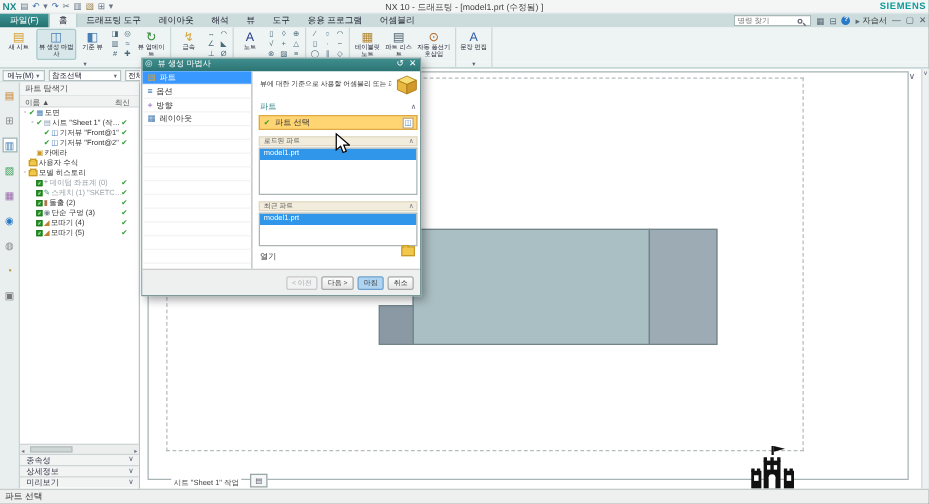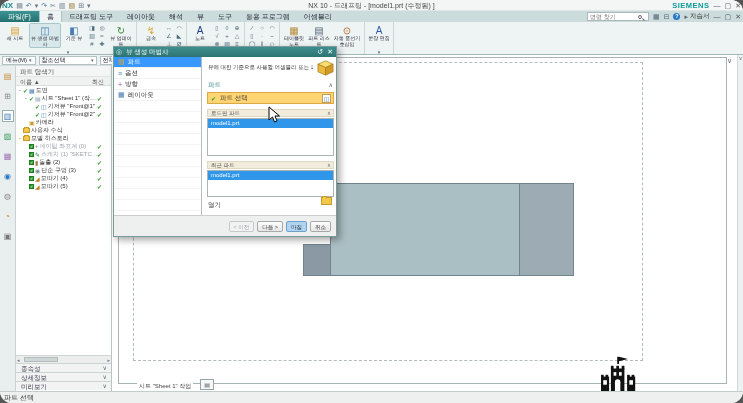--- a/index.html
+++ b/index.html
@@ -1,27 +1,27 @@
 <!DOCTYPE html>
 <html><head>
 <meta charset="utf-8">
 <style>
   html,body{margin:0;padding:0;background:#555;}
   *{box-sizing:border-box;font-family:"Liberation Sans",sans-serif;}
   #screen{position:relative;width:743px;height:403px;background:#fff;overflow:hidden;margin:0 auto;
-          font-size:7px;color:#333;border-radius:12px;}
+          font-size:7px;color:#333;}
 
   
   #titlebar{position:absolute;left:0;top:0;width:743px;height:11px;background:#f4f6f6;border-bottom:1px solid #dfe6e6;}
   #qat{position:absolute;left:2px;top:0;height:11px;display:flex;align-items:center;gap:3px;}
   #nxlogo{color:#1d8c8c;font-weight:bold;font-size:8px;letter-spacing:0;}
   .qicon{font-size:7px;color:#5a6a78;line-height:10px;}
   #wintitle{position:absolute;left:180px;right:180px;top:1px;text-align:center;font-size:7px;color:#444;
             white-space:nowrap;overflow:hidden;}
-  #titlebar-right{position:absolute;right:2px;top:0;height:11px;display:flex;align-items:center;gap:4px;}
+  #titlebar-right{position:absolute;right:2px;top:0;height:11px;display:flex;align-items:center;gap:4px;flex-direction:column;}
   #brand{color:#0f9b9b;font-weight:bold;font-size:7.5px;letter-spacing:.5px;}
   .winbtn{color:#556;font-size:7px;line-height:9px;cursor:default;}
 
   
   #tabrow{position:absolute;left:0;top:11px;width:743px;height:11px;background:#ccdcdc;display:flex;align-items:stretch;}
   #file-tab{background:linear-gradient(#3d9494,#247070);color:#fff;padding:1px 8px;font-size:7px;line-height:9px;}
   .tab{padding:1px 7px;font-size:7px;line-height:9px;color:#223;white-space:nowrap;}
   .tab.active{background:#eef4f4;border-left:1px solid #b0c4c4;border-right:1px solid #b0c4c4;}
   #topbar-right{position:absolute;right:2px;top:0;height:11px;display:flex;align-items:center;gap:4px;}
   #searchbox{display:flex;align-items:center;background:#fff;border:1px solid #aab8b8;height:9px;width:62px;padding:0 2px;}

